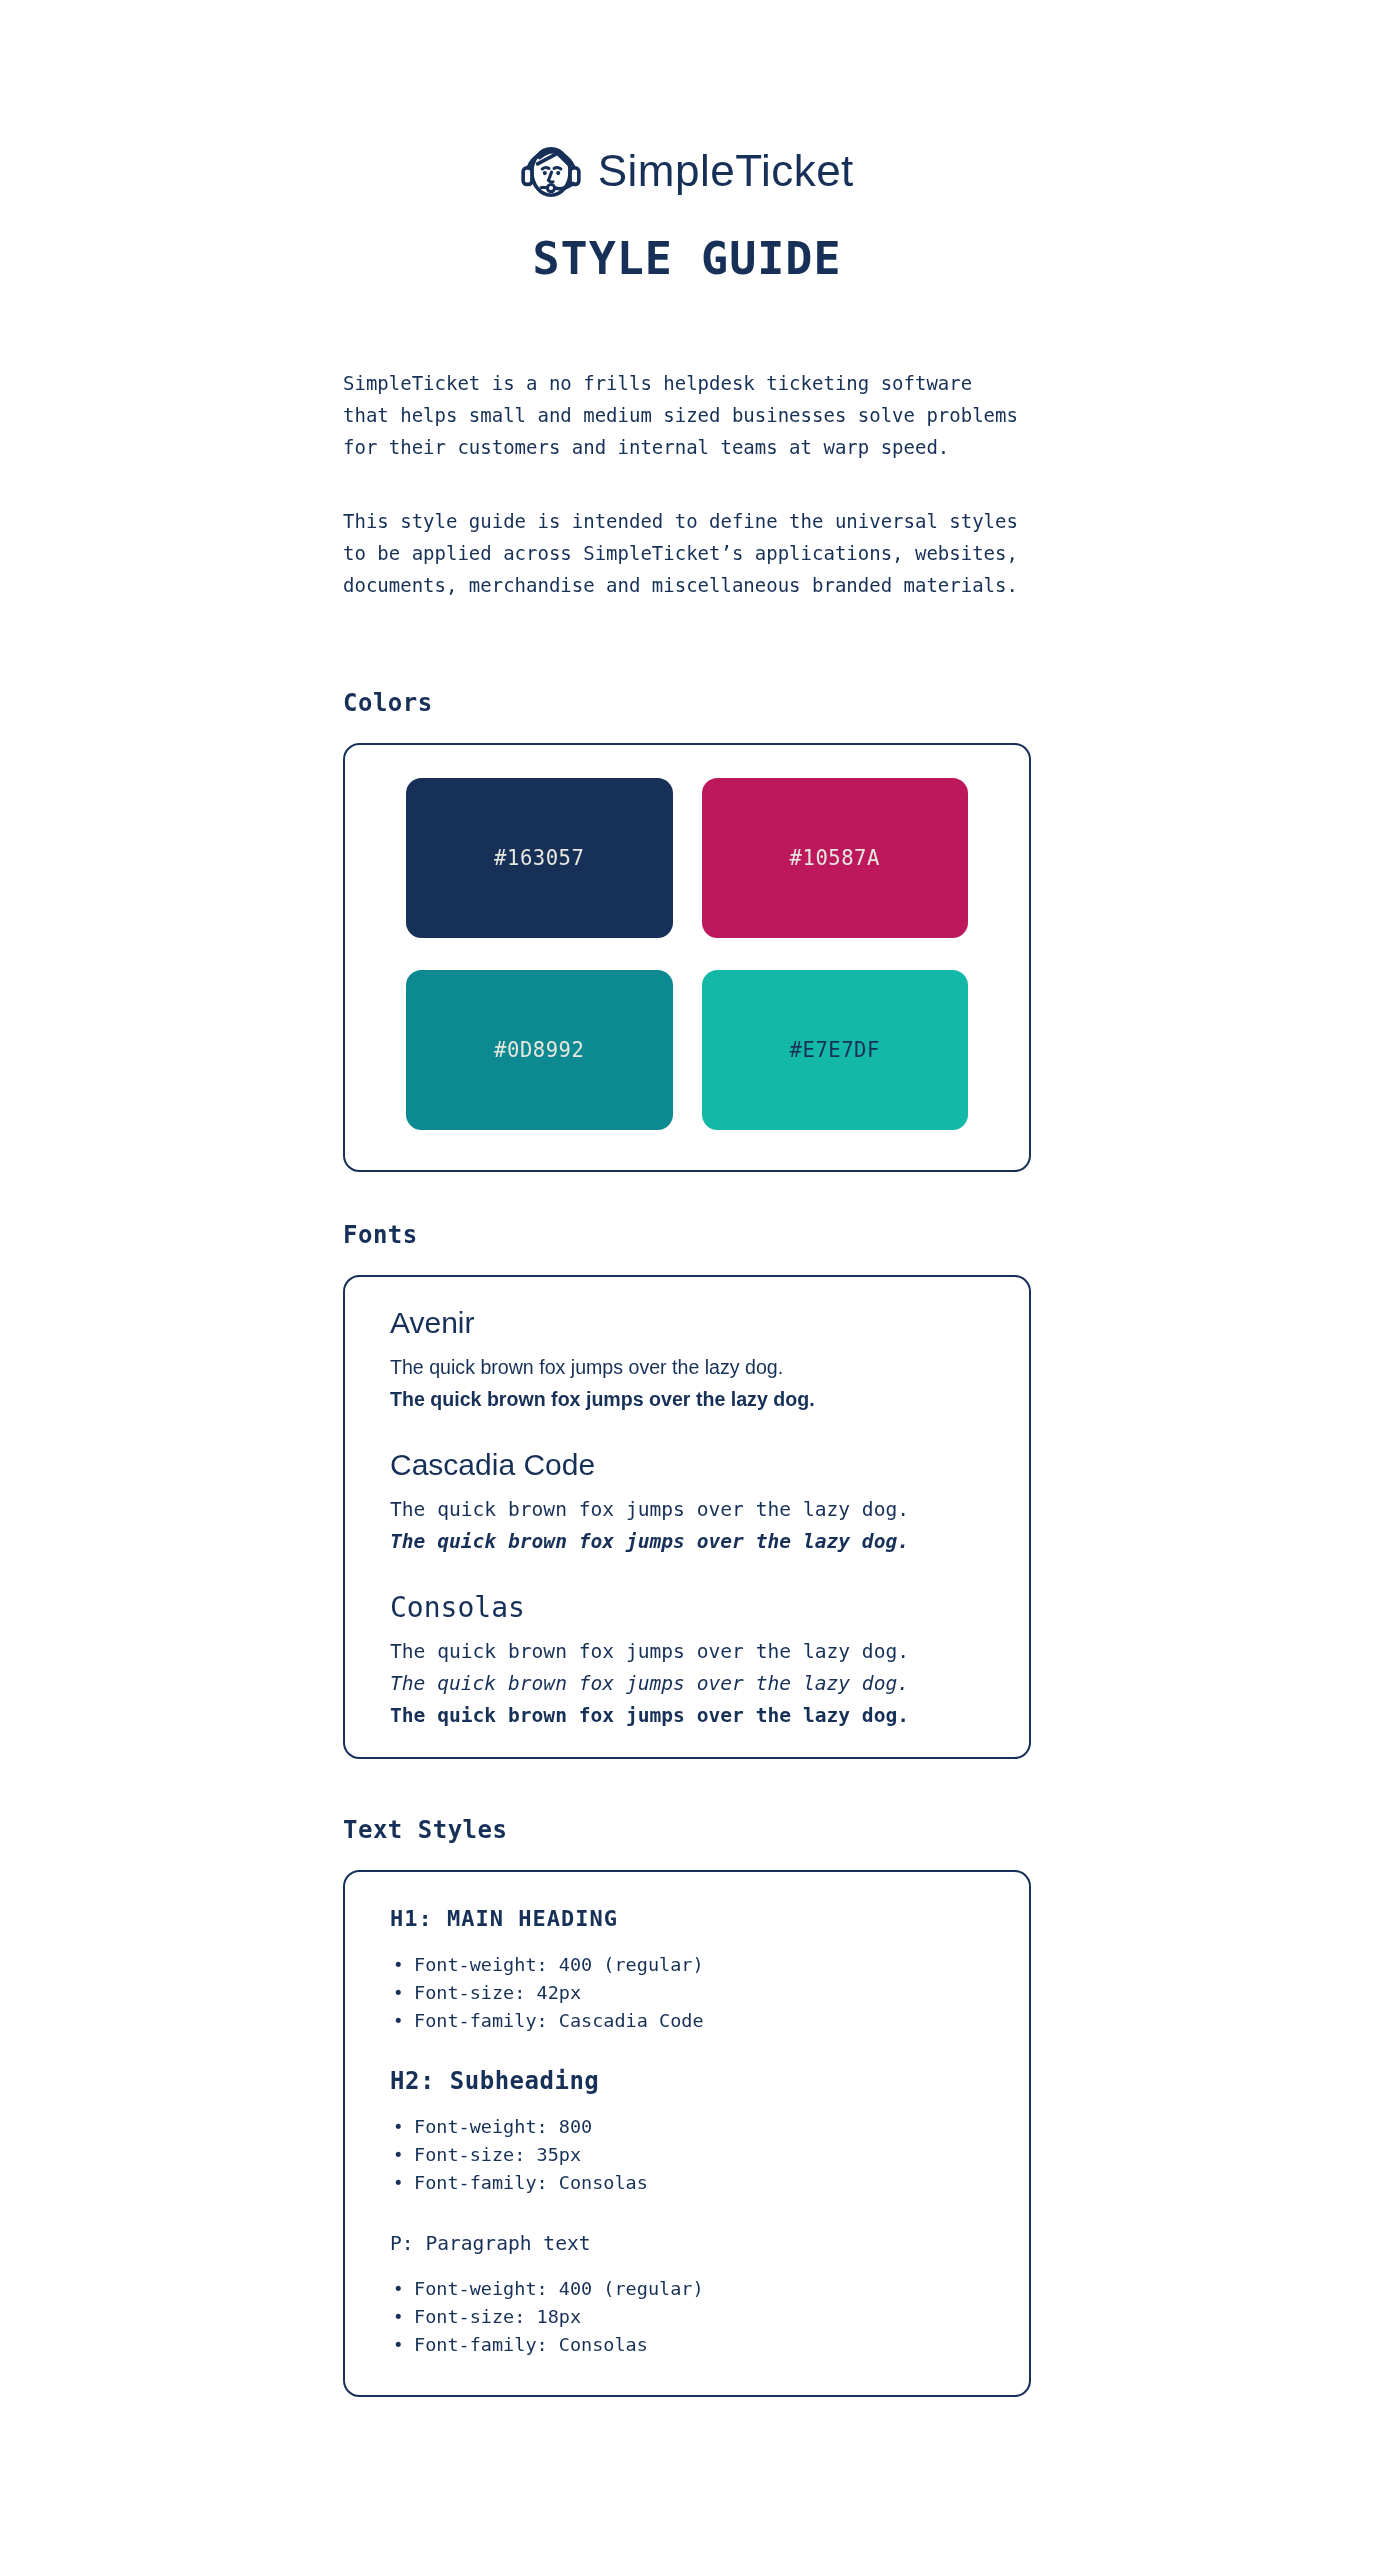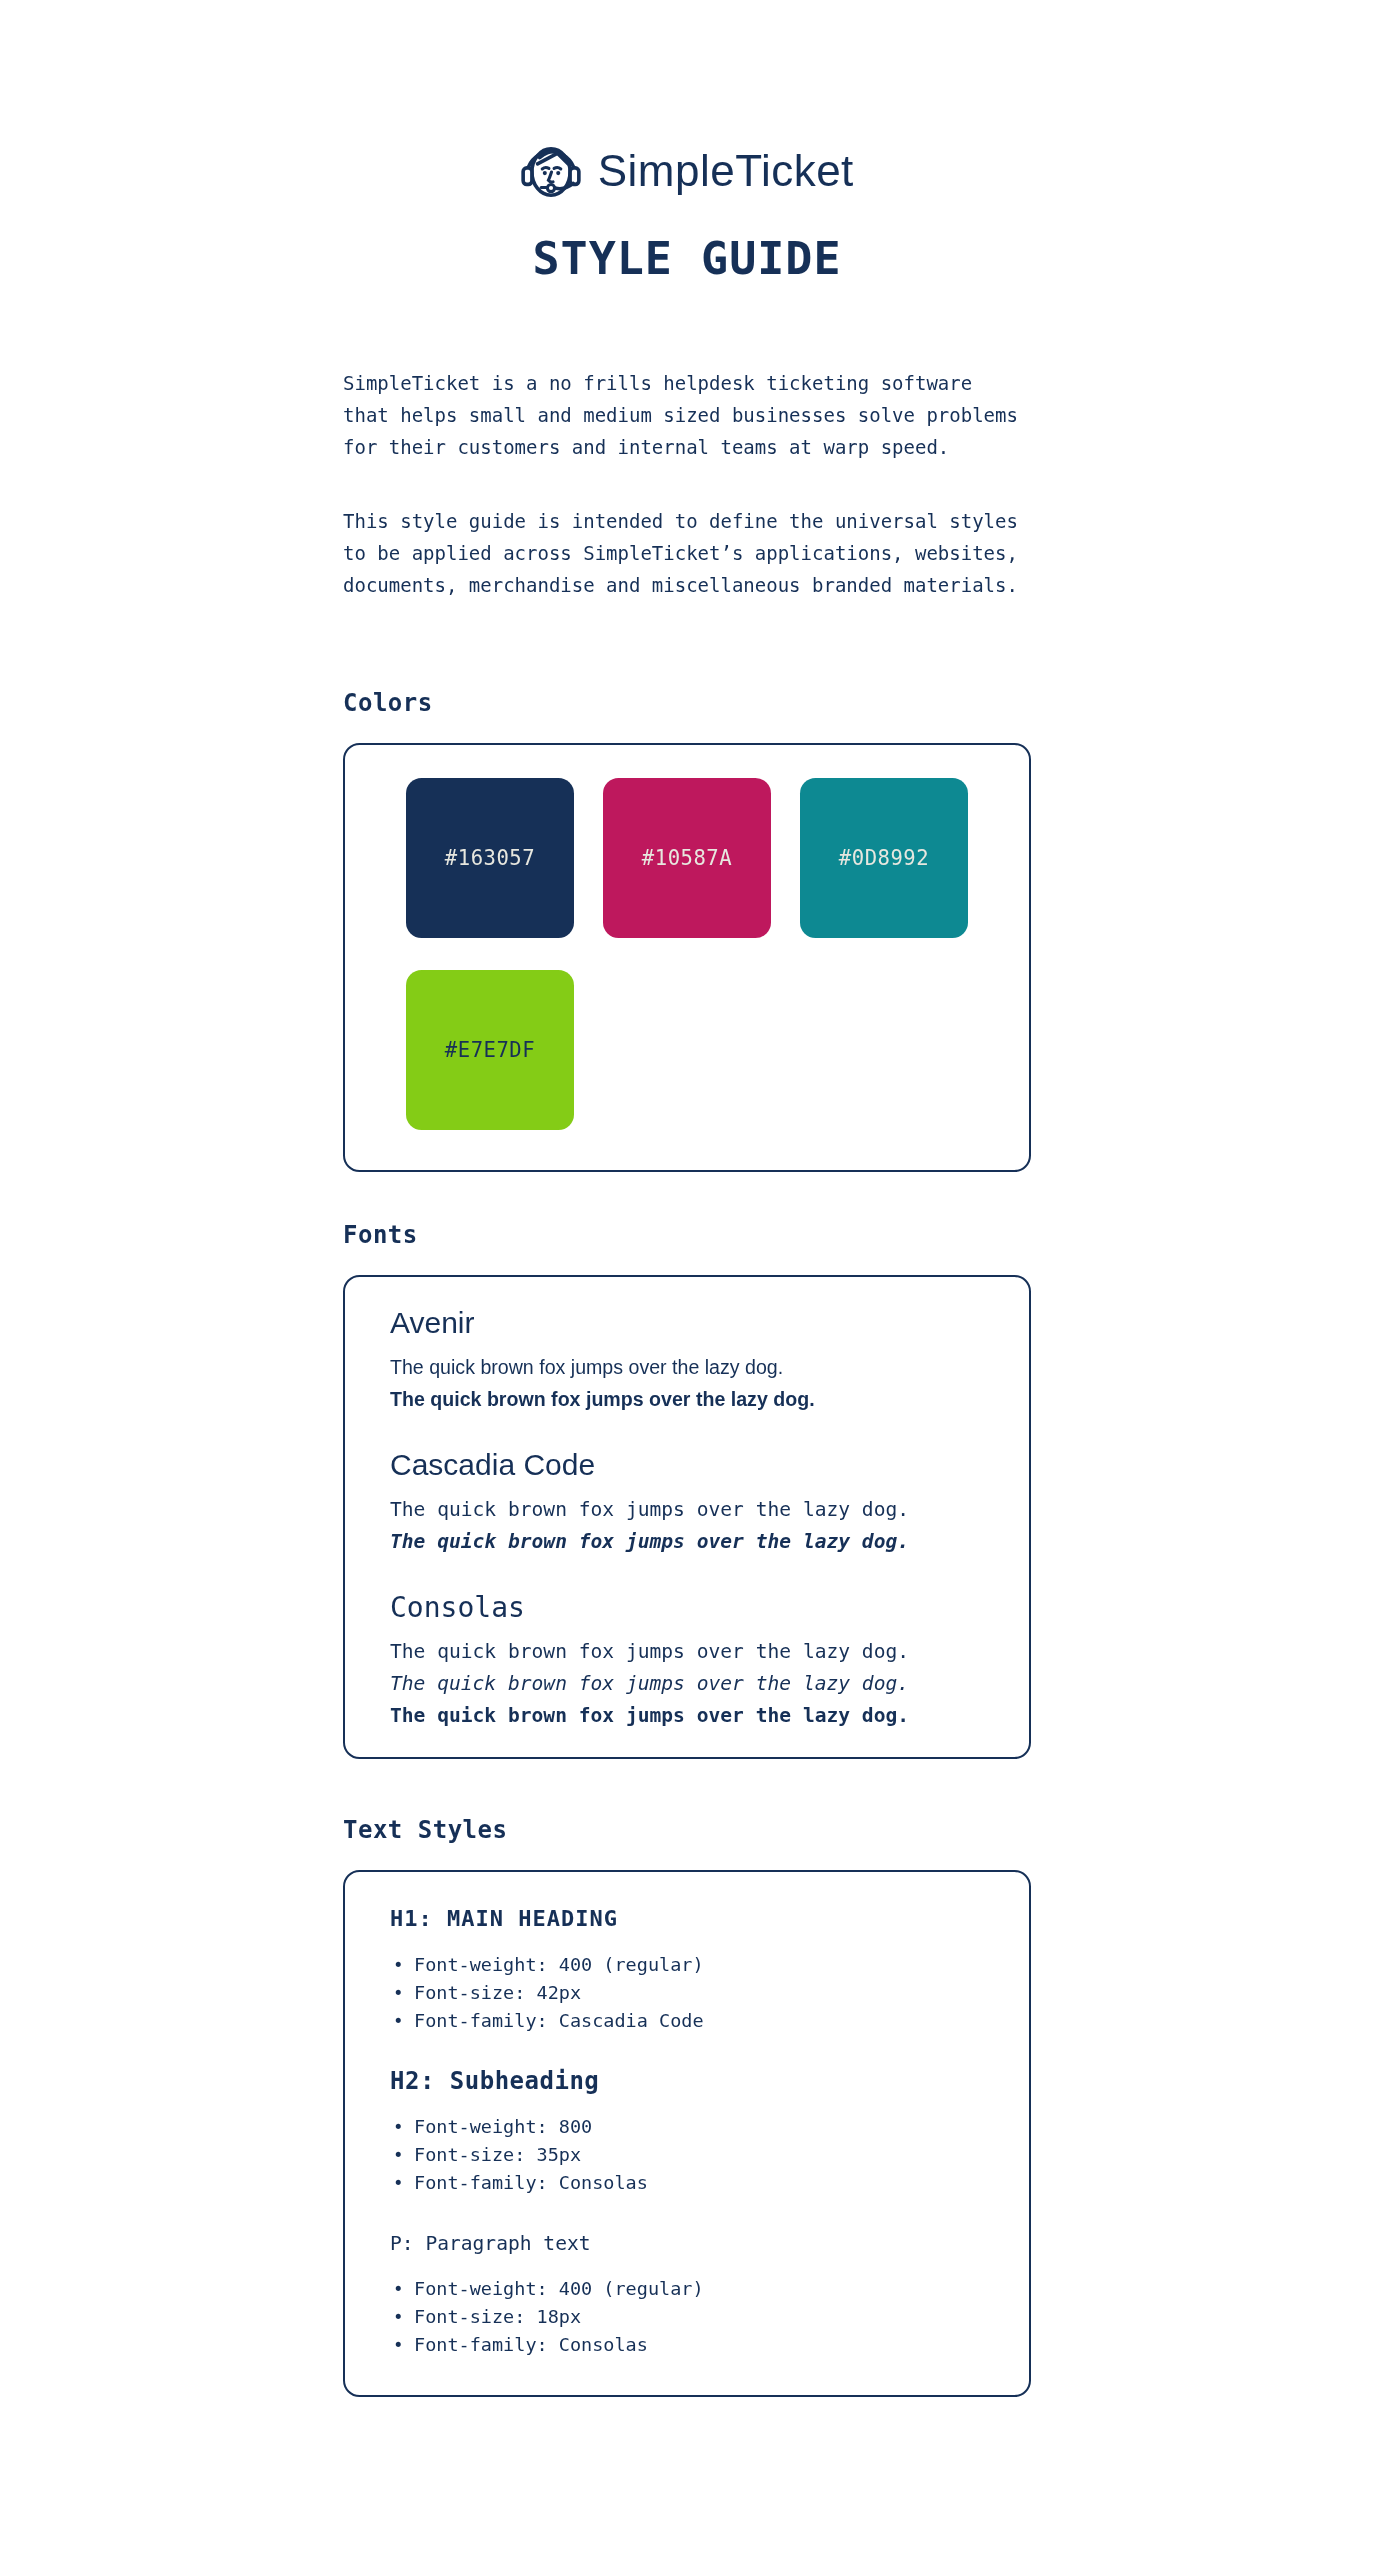--- a/index.html
+++ b/index.html
@@ -40,21 +40,21 @@
   .panel {
     border:2.1px solid #163057;
     border-radius:16.5px;
   }
 
   
   .section-colors { margin-top:88px; }
   .section-colors .panel { margin-top:26px; padding:33px 61px 40px; }
   .swatch-grid {
     display:grid;
-    grid-template-columns:1fr 1fr 1fr;
+    grid-template-columns:1fr 1fr;
     gap:32px 29px;
   }
   .swatch {
     height:160px; border-radius:15.5px;
     display:flex; align-items:center; justify-content:center;
     font-size:20.6px; letter-spacing:0.5px;
   }
 
   
   .section-fonts { margin-top:49px; }
@@ -136,21 +136,21 @@
         <div class="swatch-grid">
           <div class="swatch" style="background: rgb(22, 48, 87); color: rgb(231, 231, 223);">
             <span>#163057</span>
           </div>
           <div class="swatch" style="background: #be185d; color: rgb(231, 231, 223);">
             <span>#10587A</span>
           </div>
           <div class="swatch" style="background: rgb(13, 137, 146); color: rgb(231, 231, 223);">
             <span>#0D8992</span>
           </div>
-          <div class="swatch" style="background: #84cc16; color: rgb(22, 48, 87);">
+          <div class="swatch" style="background: #14b8a6; color: rgb(22, 48, 87);">
             <span>#E7E7DF</span>
           </div>
         </div>
       </div>
     </section>
 
     <section class="section-fonts">
       <h2 class="section-heading">Fonts</h2>
       <div class="panel">
 

